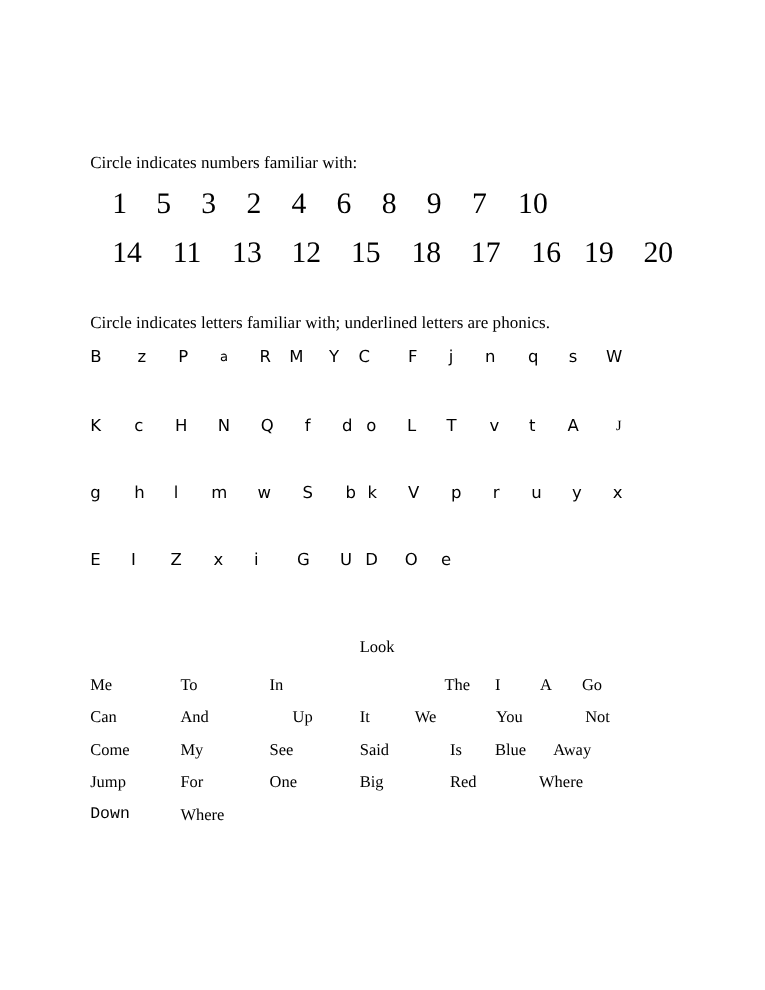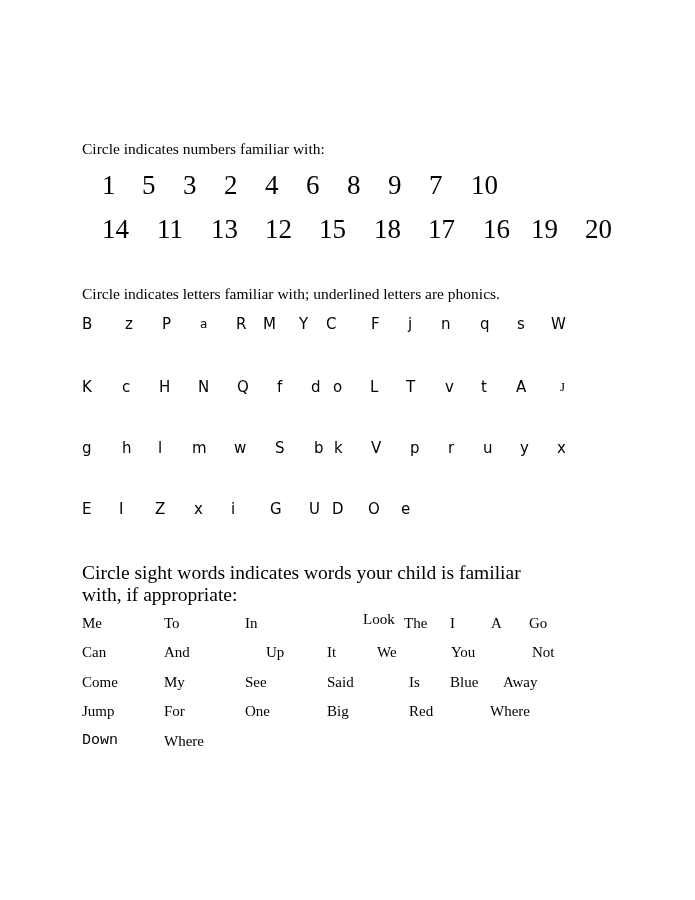--- a/index.html
+++ b/index.html
@@ -148,27 +148,26 @@
         <span class="abs letter" style="left: 194px; top: 500px;">x</span>
         <span class="abs letter" style="left: 231px; top: 500px;">i</span>
         <span class="abs letter" style="left: 270px; top: 500px;">G</span>
         <span class="abs letter" style="left: 309px; top: 500px;">U</span>
         <span class="abs letter" style="left: 332px; top: 500px;">D</span>
         <span class="abs letter" style="left: 368px; top: 500px;">O</span>
         <span class="abs letter" style="left: 401px; top: 500px;">e</span>
       </div>
     </div>
 
-  <div class="abs heading-lg" style="left:82px; top:562px;">Circle sight words indicates words your child is familiar with, if appropriate:</div>
   <div id="words-container">
       <div>
         <span class="abs word" style="left: 82px; top: 614px;">Me</span>
         <span class="abs word" style="left: 164px; top: 614px;">To</span>
         <span class="abs word" style="left: 245px; top: 614px;">In</span>
-        <span class="abs word" style="left: 327px; top: 610px; margin-left: 36px;">Look</span>
+        <span class="abs word" style="left: 327px; top: 580px;">Look</span>
         <span class="abs word" style="left: 404px; top: 614px;">The</span>
         <span class="abs word" style="left: 450px; top: 614px;">I</span>
         <span class="abs word" style="left: 491px; top: 614px;">A</span>
         <span class="abs word" style="left: 529px; top: 614px;">Go</span>
       </div>
       <div>
         <span class="abs word" style="left: 82px; top: 643px;">Can</span>
         <span class="abs word" style="left: 164px; top: 643px;">And</span>
         <span class="abs word" style="left: 245px; top: 643px; margin-left: 21px;">Up</span>
         <span class="abs word" style="left: 327px; top: 643px;">It</span>

